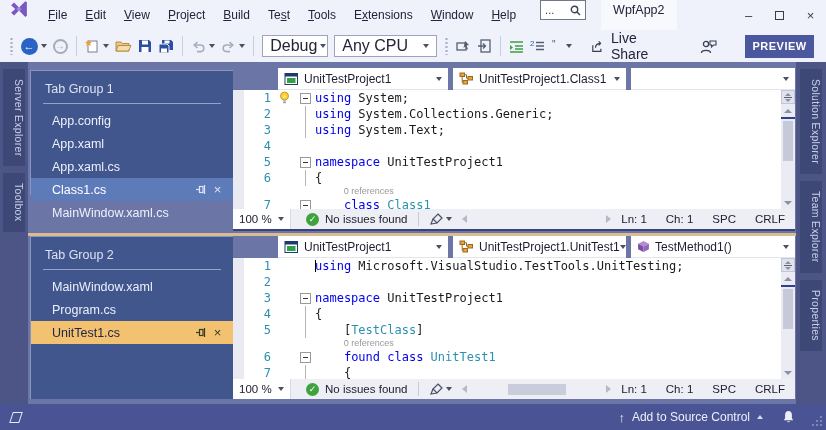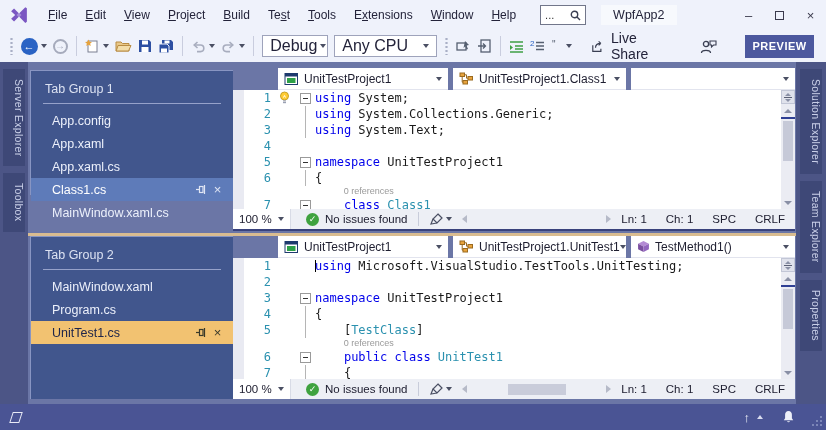--- a/index.html
+++ b/index.html
@@ -2,21 +2,21 @@
 <html><head>
 <meta charset="utf-8">
 <style>
   * { margin:0; padding:0; box-sizing:border-box; }
   html,body { width:826px; height:430px; overflow:hidden; }
   body { font-family:"Liberation Sans", sans-serif; background:#6B76A6; }
   .window { position:relative; width:826px; height:430px; background:#6B76A6; }
 
   
   .titlebar { position:absolute; top:0; left:0; right:0; height:30px; background:#EFF2FB;
-              display:flex; align-items:center; }
+              display:flex; }
   .vslogo { width:20px; height:18px; margin:0 10px 0 9px; }
   .menu-item { font-size:12px; color:#23233A; padding:0 9px; height:30px; line-height:30px; cursor:default; }
   .menu-item u { text-decoration:underline; }
   .searchbox { margin-left:15px; width:46px; height:20px; background:#fff; border:1px solid #71768A;
                display:flex; align-items:center; justify-content:space-between; padding:0 4px; font-size:11px; color:#333; }
   .title-chip { margin-left:15px; padding:3px 12px; background:#F7F9FD; font-size:12.5px; color:#23233A; }
   .win-ctrls { margin-left:auto; display:flex; height:30px; }
   .win-btn { width:31px; height:30px; display:flex; align-items:center; justify-content:center; color:#3A3A4C; font-size:13px; }
   .maxbox { width:9px; height:9px; border:1px solid #3A3A4C; }
 
@@ -553,21 +553,21 @@
                 </span>
                 <span class="ctext">    <span class="pl">[</span><span class="ty">TestClass</span><span class="pl">]</span></span>
               </div>
               <div class="cref" style="padding-left: 110.8px;">0 references</div>
               <div class="crow">
                 <span class="cnum">6</span>
                 <span class="cglyph"></span>
                 <span class="cfold">
                   <span class="fold-box"></span>
                 </span>
-                <span class="ctext">    <span class="kw">public</span><span class="pl"> </span><span class="kw">class</span><span class="ty"> UnitTest1</span></span>
+                <span class="ctext">    <span class="kw">found</span><span class="pl"> </span><span class="kw">class</span><span class="ty"> UnitTest1</span></span>
               </div>
               <div class="crow">
                 <span class="cnum">7</span>
                 <span class="cglyph"></span>
                 <span class="cfold">
                   <span class="fold-guide"></span>
                 </span>
                 <span class="ctext">    <span class="pl">{</span></span>
               </div>
             </div>
@@ -609,20 +609,21 @@
             <span class="stat-lbl">CRLF</span>
           </div>
       </div>
     </div>
   </div>
 
   <div class="appbar">
     <div class="pencil"></div>
     <div class="srcctl">
       <span style="font-size:13px;">↑</span>
+      <span>Add to Source Control</span>
       <span class="ucaret"></span>
     </div>
     <div class="bell">
       <svg width="13" height="14" viewBox="0 0 13 14">
         <path d="M6.5 1 C4.2 1 3.1 2.8 3.1 4.8 V8.2 L1.8 10.2 H11.2 L9.9 8.2 V4.8 C9.9 2.8 8.8 1 6.5 1 Z" fill="#EDEFF8"></path>
         <path d="M5 11.2 a1.6 1.6 0 0 0 3 0 Z" fill="#EDEFF8"></path>
       </svg>
     </div>
     <svg class="gripdots" width="12" height="12" viewBox="0 0 12 12">
       <circle cx="10" cy="2" r="1" fill="#8E97C4"></circle>

